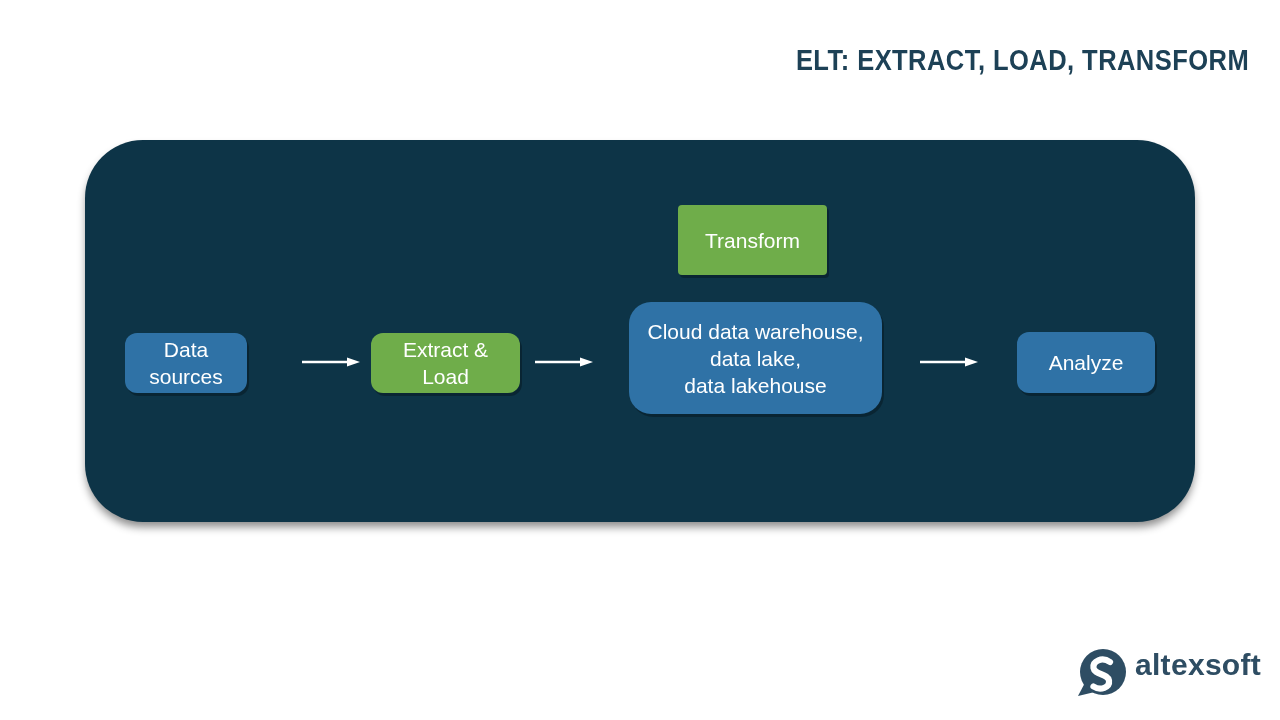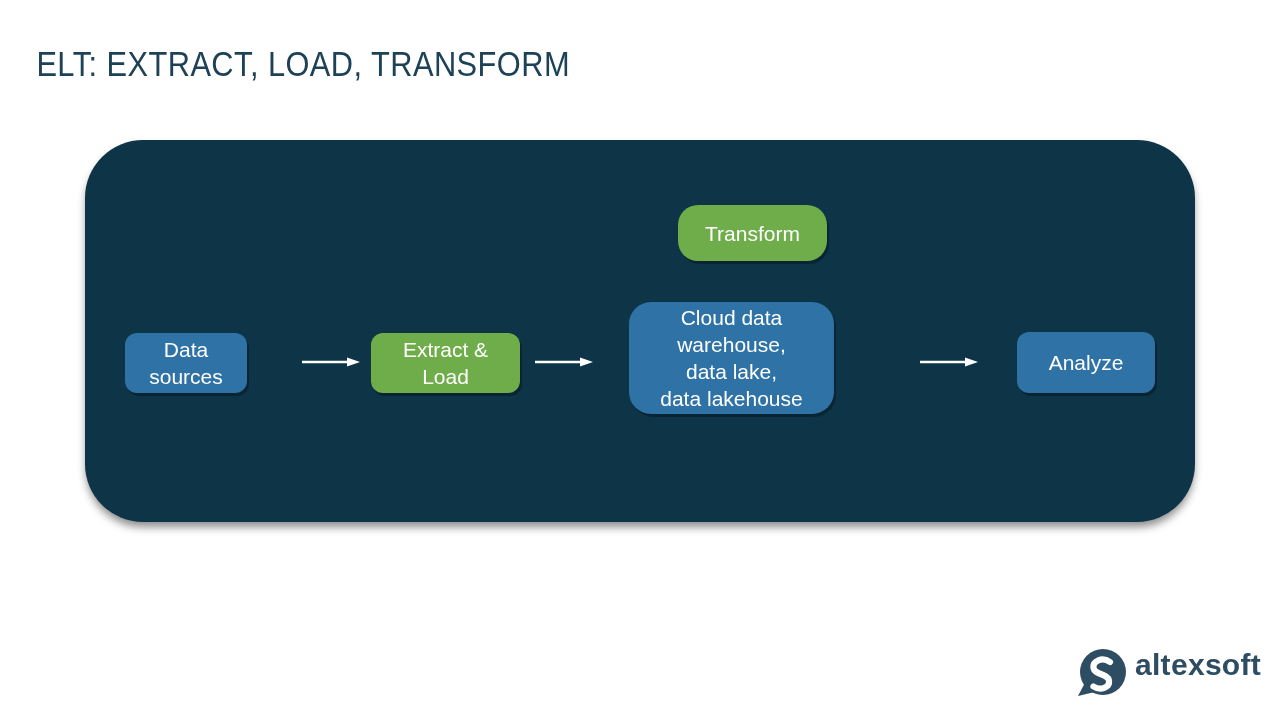--- a/index.html
+++ b/index.html
@@ -11,24 +11,24 @@
     width: 1280px;
     height: 720px;
     background: #ffffff;
   }
 
   .page-title {
     position: absolute;
     top: 44px;
     left: 0;
     width: 1280px;
-    text-align: left;
+    text-align: right;
     color: #1d4156;
-    font-size: 35px;
-    font-weight: 400;
+    font-size: 29px;
+    font-weight: 700;
     letter-spacing: 0.5px;
   }
   .page-title .condense {
     display: inline-block;
     transform: scaleX(0.88);
     transform-origin: center;
     white-space: nowrap;
   }
 
   .flow-panel {
@@ -52,22 +52,22 @@
     font-size: 21px;
     line-height: 27px;
     white-space: pre-line;
     box-shadow: 2px 3px 0 rgba(0,0,0,0.28);
   }
   .node-blue  { background: #2f72a6; }
   .node-green { background: #6fad4a; }
 
   .node-data-sources { left: 125px;  top: 333px; width: 122px; height: 60px;  border-radius: 12px; }
   .node-extract-load { left: 371px;  top: 333px; width: 149px; height: 60px;  border-radius: 12px; }
-  .node-transform    { left: 678px;  top: 205px; width: 149px; height: 56px;  border-radius: 20px; }
-  .node-storage      { left: 629px;  top: 302px; width: 205px; height: 112px; border-radius: 22px; }
+  .node-transform    { left: 678px;  top: 205px; width: 149px; height: 70px;  border-radius: 4px; }
+  .node-storage      { left: 629px;  top: 302px; width: 253px; height: 112px; border-radius: 22px; }
   .node-analyze      { left: 1017px; top: 332px; width: 138px; height: 61px;  border-radius: 12px; }
 
   .arrow {
     position: absolute;
     width: 58px;
     height: 14px;
   }
   .arrow-1 { left: 302px; top: 355px; }
   .arrow-2 { left: 535px; top: 355px; }
   .arrow-3 { left: 920px; top: 355px; }

